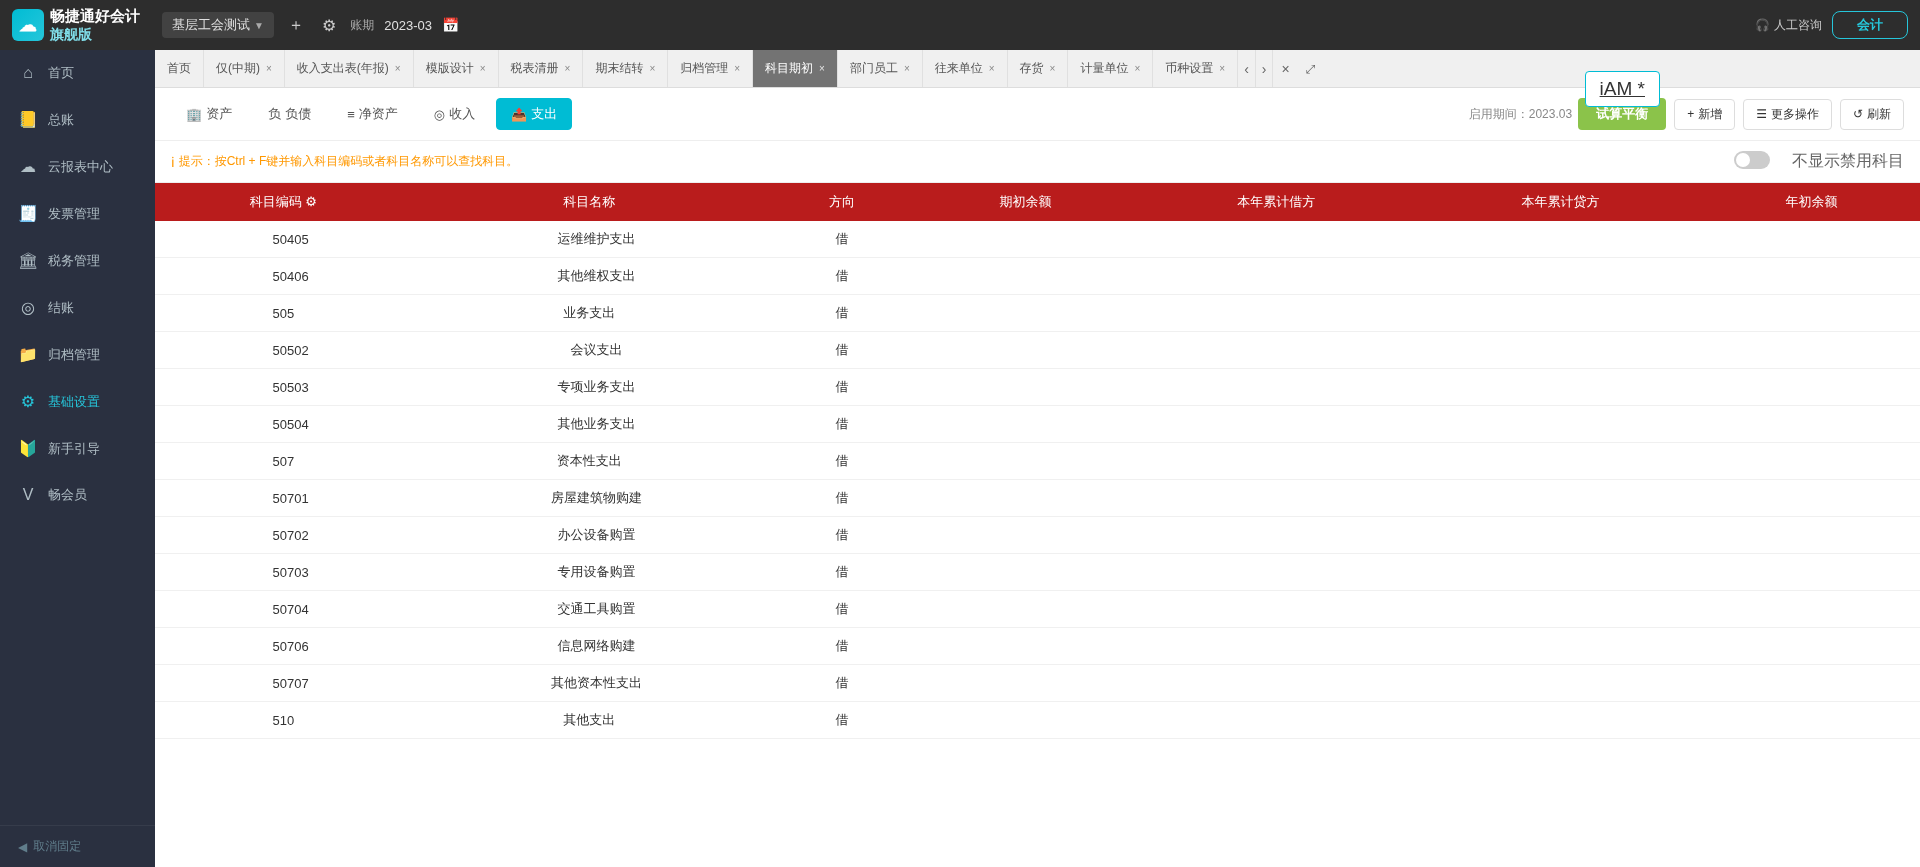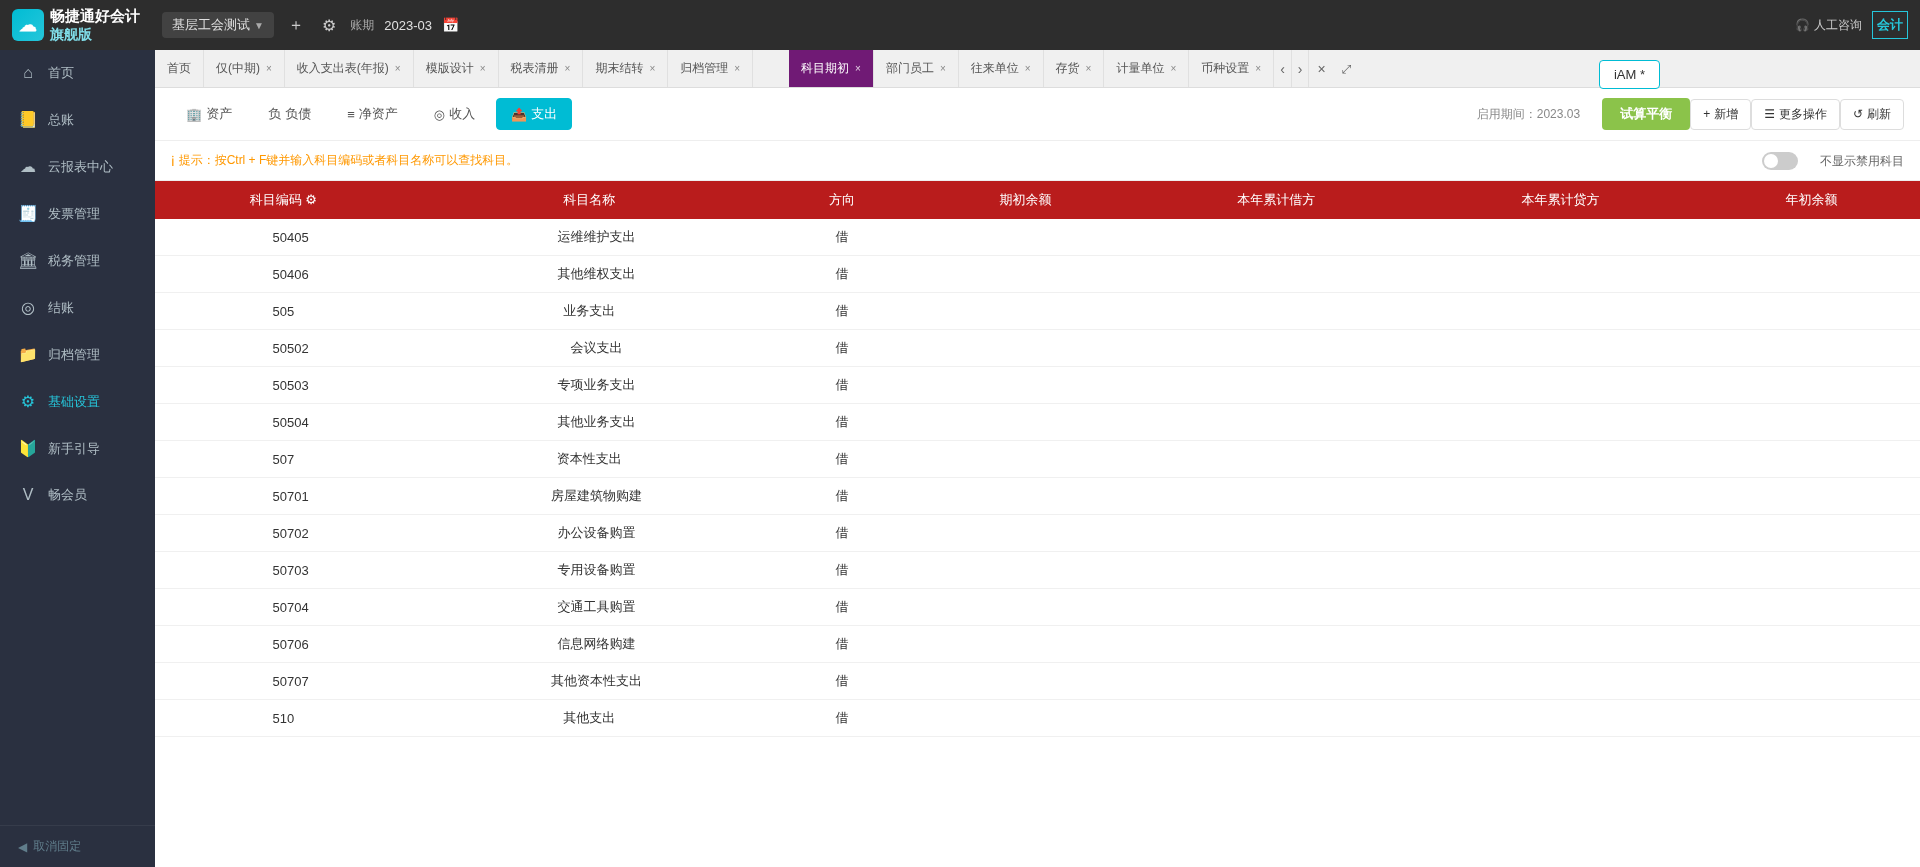--- a/index.html
+++ b/index.html
@@ -14,61 +14,61 @@
     .project-name { color: #e0e0e0; font-size: 13px; background: rgba(255,255,255,0.1); padding: 4px 10px; border-radius: 4px; cursor: pointer; display: flex; align-items: center; gap: 4px; }
     .project-name .arrow { color: #aaa; font-size: 10px; }
     .header-icon-btn { cursor: pointer; color: #ccc; font-size: 16px; padding: 4px; border-radius: 3px; }
 
     .period-label { color: #aaa; font-size: 12px; }
     .period-value { color: #e0e0e0; font-size: 13px; }
     .period-icon { color: #26c6da; font-size: 14px; cursor: pointer; }
 
     .header-right { margin-left: auto; display: flex; align-items: center; gap: 10px; }
     .customer-service { color: #ccc; font-size: 12px; display: flex; align-items: center; gap: 4px; cursor: pointer; }
-    .btn-account { background: transparent; border: 1.5px solid #26c6da; color: #26c6da; padding: 4px 4px; border-radius: 0; cursor: pointer; font-size: 13px; font-weight: bold; }
+    .btn-account { background: transparent; border: 1.5px solid #26c6da; color: #26c6da; padding: 4px 24px; border-radius: 8px; cursor: pointer; font-size: 13px; font-weight: bold; }
 
     
     .main-layout { display: flex; flex: 1; overflow: hidden; }
 
     
     .sidebar { width: 155px; background: #2a3040; flex-shrink: 0; display: flex; flex-direction: column; padding-top: 0; }
     .sidebar-item { display: flex; align-items: center; gap: 10px; padding: 14px 18px; color: #b0bec5; cursor: pointer; font-size: 14px; transition: background 0.2s; }
     .sidebar-item.active { color: #26c6da; }
     .sidebar-item .si-icon { font-size: 16px; width: 20px; text-align: center; }
     .sidebar-item .si-label { font-size: 13px; }
     .sidebar-bottom { margin-top: auto; padding: 12px 18px; color: #607d8b; font-size: 12px; cursor: pointer; display: flex; align-items: center; gap: 6px; border-top: 1px solid rgba(255,255,255,0.06); }
 
     
     .content-area { flex: 1; display: flex; flex-direction: column; overflow: hidden; }
 
     
     .tab-bar { background: #f0f0f0; border-bottom: 1px solid #ddd; display: flex; align-items: center; height: 38px; flex-shrink: 0; overflow: hidden; }
     .tab-item { display: flex; align-items: center; padding: 0 12px; height: 38px; font-size: 12px; color: #555; cursor: pointer; white-space: nowrap; border-right: 1px solid #e0e0e0; gap: 4px; position: relative; }
-    .tab-item.active { background: #701a75; color: white; margin-left: 36px; }
+    .tab-item.active { background: #737373; color: white; }
     .tab-item .tab-close { font-size: 10px; color: #888; cursor: pointer; margin-left: 2px; }
     .tab-item.active .tab-close { color: rgba(255,255,255,0.8); }
     .tab-nav-btn { padding: 0 6px; height: 38px; display: flex; align-items: center; cursor: pointer; color: #666; font-size: 14px; border-right: 1px solid #e0e0e0; }
     .tab-close-all { padding: 0 8px; height: 38px; display: flex; align-items: center; cursor: pointer; color: #666; font-size: 14px; }
     .tab-maximize { padding: 0 8px; height: 38px; display: flex; align-items: center; cursor: pointer; color: #666; font-size: 12px; }
 
     
     .page-content { flex: 1; display: flex; flex-direction: column; background: white; overflow: hidden; }
 
     
     .sub-tab-bar { display: flex; align-items: center; padding: 10px 16px; border-bottom: 1px solid #eee; gap: 6px; background: white; flex-shrink: 0; }
     .sub-tab { display: flex; align-items: center; gap: 4px; padding: 6px 14px; border-radius: 4px; cursor: pointer; font-size: 13px; color: #555; border: 1px solid transparent; }
     .sub-tab.active { background: #00bcd4; color: white; border-color: #00bcd4; }
     .sub-tab .st-icon { font-size: 13px; }
     .period-info { margin-left: auto; color: #888; font-size: 12px; }
 
     
     .action-bar { display: flex; align-items: center; padding: 10px 16px; gap: 10px; background: white; flex-shrink: 0; border-bottom: 1px solid #eee; }
     .tip-box { color: #ff9800; font-size: 12px; display: flex; align-items: center; gap: 4px; flex: 1; }
     .tip-icon { font-size: 14px; }
-    .toggle-switch { display: flex; align-items: flex-end; gap: 22px; font-size: 12px; color: #666; }
+    .toggle-switch { display: flex; align-items: flex-start; gap: 22px; font-size: 16px; color: #666; }
     .toggle { width: 36px; height: 18px; background: #ccc; border-radius: 9px; position: relative; cursor: pointer; }
     .toggle-knob { width: 14px; height: 14px; background: white; border-radius: 50%; position: absolute; top: 2px; left: 2px; transition: left 0.2s; }
     .btn-balance { background: #8bc34a; color: white; border: none; padding: 7px 18px; border-radius: 4px; cursor: pointer; font-size: 13px; font-weight: bold; }
     .btn-add { background: white; border: 1px solid #ddd; color: #333; padding: 6px 12px; border-radius: 4px; cursor: pointer; font-size: 12px; display: flex; align-items: center; gap: 4px; }
     .btn-more { background: white; border: 1px solid #ddd; color: #333; padding: 6px 12px; border-radius: 4px; cursor: pointer; font-size: 12px; display: flex; align-items: center; gap: 4px; }
     .btn-refresh { background: white; border: 1px solid #ddd; color: #333; padding: 6px 12px; border-radius: 4px; cursor: pointer; font-size: 12px; display: flex; align-items: center; gap: 4px; }
 
     
     .table-container { flex: 1; overflow-y: auto; position: relative; }
     .data-table { width: 100%; border-collapse: collapse; }
@@ -81,21 +81,21 @@
     .data-table tbody td:nth-child(2) { text-align: center; }
     .data-table tbody td:nth-child(3) { text-align: center; }
     .gear-icon { font-size: 13px; cursor: pointer; color: white; }
 
     
     .table-container::-webkit-scrollbar { width: 8px; }
     .table-container::-webkit-scrollbar-track { background: #f0f0f0; }
     .table-container::-webkit-scrollbar-thumb { background: #ccc; border-radius: 4px; }
 
     
-    .iam-badge { position: fixed; top: 60px; right: 260px; background: white; border: 1.5px solid #00bcd4; color: #333; padding: 6px 14px; border-radius: 4px; font-size: 13px; z-index: 100; }
+    .iam-badge { position: fixed; top: 71px; right: 260px; background: white; border: 1.5px solid #00bcd4; color: #333; padding: 6px 14px; border-radius: 4px; font-size: 19px; z-index: 100; text-decoration: underline; }
   </style>
 </head>
 <body>
 
 <div class="top-header">
   <div class="app-logo">
     <div class="logo-icon">☁</div>
     <div>
       <span>畅捷通好会计</span><br>
       <span class="logo-sub">旗舰版</span>
@@ -252,21 +252,21 @@
         <div class="sub-tab">
           <span class="st-icon">◎</span>
           <span>收入</span>
         </div>
         <div class="sub-tab active">
           <span class="st-icon">📤</span>
           <span>支出</span>
         </div>
         <div class="period-info">启用期间：2023.03</div>
 
-        <div style="margin-left: 16px; display: flex; align-items: center; gap: 0;">
+        <div style="margin-left: 0; display: flex; align-items: center; gap: 8px;">
           <button class="btn-balance">试算平衡</button>
           <button class="btn-add">
             <span>+</span>
             <span>新增</span>
           </button>
           <button class="btn-more">
             <span>☰</span>
             <span>更多操作</span>
           </button>
           <button class="btn-refresh">

